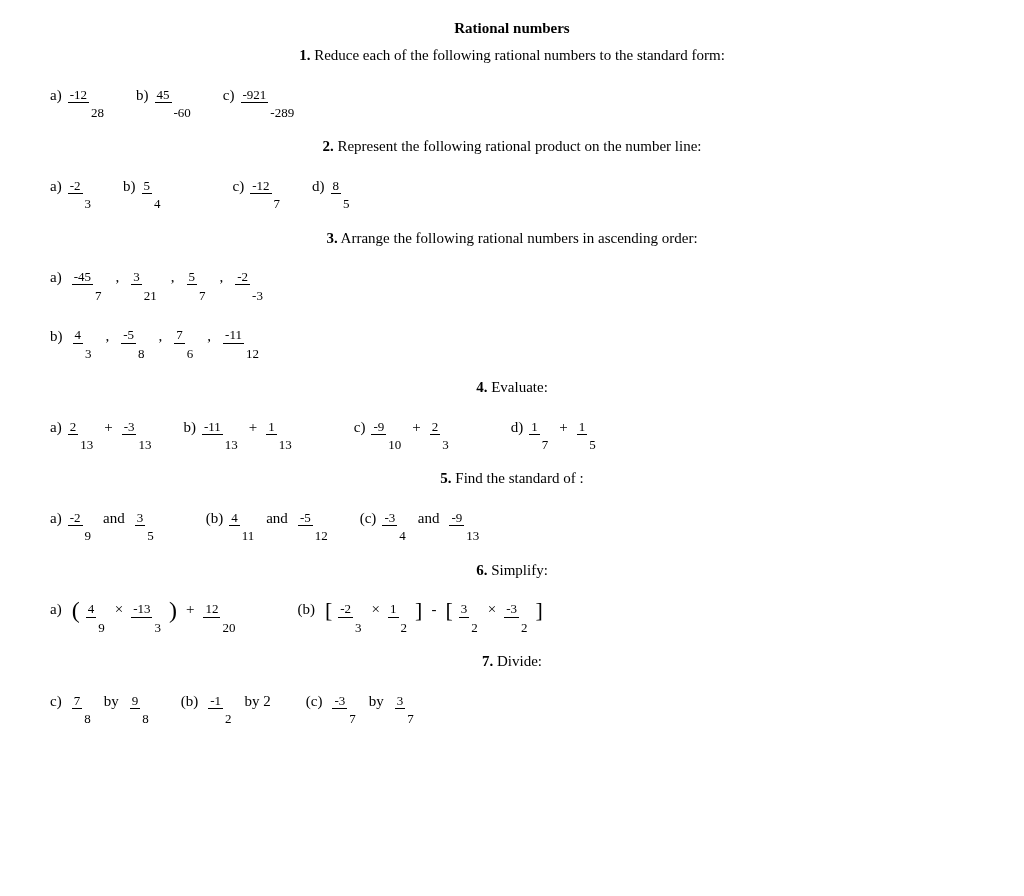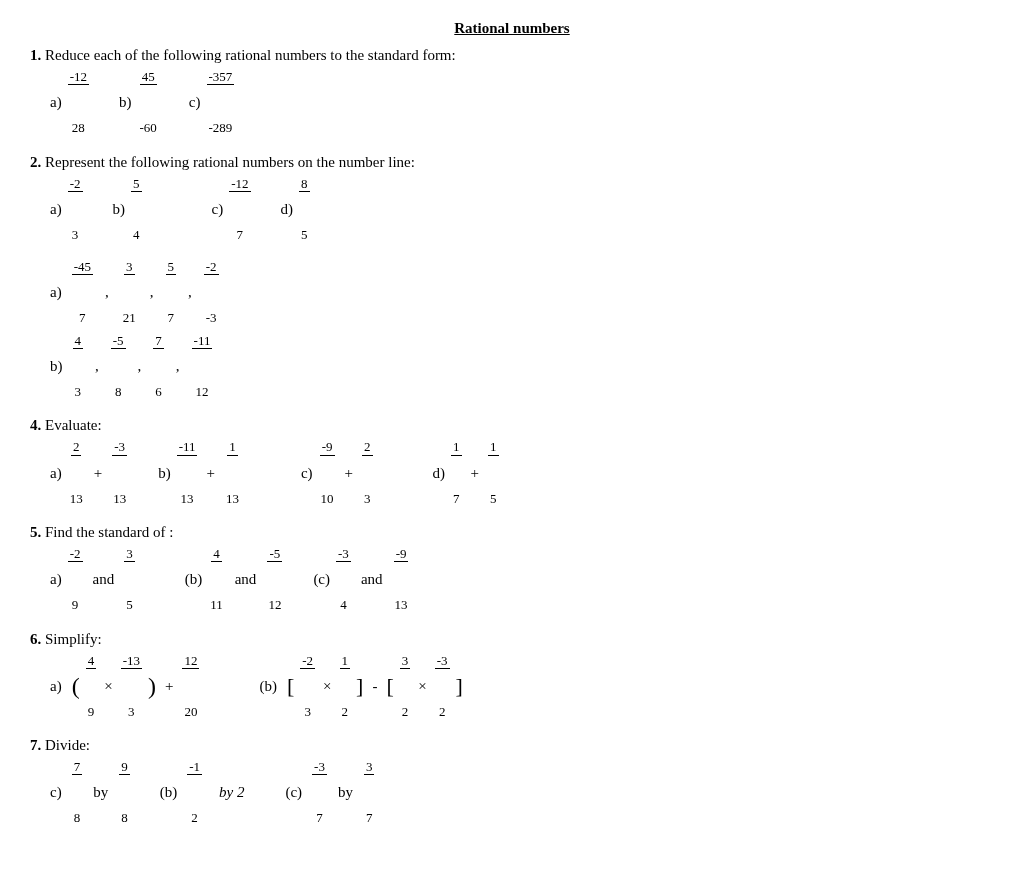--- a/index.html
+++ b/index.html
@@ -10,29 +10,29 @@
       font-size: 16px;
       padding: 20px 30px;
       width: 1024px;
       min-height: 896px;
     }
     .page-title {
       text-align: center;
       font-size: 15px;
       font-weight: bold;
       margin-bottom: 10px;
-      text-decoration: underline;
     }
     .question-block {
       margin-bottom: 18px;
     }
     .question-header {
       font-size: 15px;
       margin-bottom: 6px;
       font-weight: normal;
+      text-align: center;
     }
     .question-number {
       font-weight: bold;
     }
     .parts-row {
       display: flex;
       flex-wrap: wrap;
       gap: 10px 30px;
       margin-left: 20px;
       margin-top: 4px;
@@ -43,21 +43,20 @@
       align-items: center;
       gap: 6px;
       font-size: 15px;
     }
     .part-label {
       font-weight: normal;
       font-style: normal;
     }
     .frac {
       display: inline-flex;
-      flex-direction: column;
       align-items: center;
       vertical-align: middle;
       font-size: 14px;
       line-height: 1.1;
     }
     .frac .num {
       border-bottom: 1px solid #000;
       padding: 0 2px;
       text-align: center;
       font-size: 13px;
@@ -113,31 +112,31 @@
     <div class="part">
       <span class="part-label">b)</span>
       <span class="frac">
         <span class="num">45</span>
         <span class="den">-60</span>
       </span>
     </div>
     <div class="part">
       <span class="part-label">c)</span>
       <span class="frac">
-        <span class="num">-357</span>
+        <span class="num">-921</span>
         <span class="den">-289</span>
       </span>
     </div>
   </div>
 </div>
 
 <div class="question-block">
   <div class="question-header">
     <span class="question-number">2.</span>
-    <span>Represent the following rational numbers on the number line:</span>
+    <span>Represent the following rational product on the number line:</span>
   </div>
   <div class="parts-row">
     <div class="part">
       <span class="part-label">a)</span>
       <span class="frac">
         <span class="num">-2</span>
         <span class="den">3</span>
       </span>
     </div>
     <div class="part">
@@ -158,20 +157,24 @@
       <span class="part-label">d)</span>
       <span class="frac">
         <span class="num">8</span>
         <span class="den">5</span>
       </span>
     </div>
   </div>
 </div>
 
 <div class="question-block">
+  <div class="question-header">
+    <span class="question-number">3.</span>
+    <span>Arrange the following rational numbers in ascending order:</span>
+  </div>
   <div class="parts-col">
 
     <div class="part-row">
       <span>a)</span>
       <span class="frac">
         <span class="num">-45</span>
         <span class="den">7</span>
       </span>
       <span class="comma">,</span>
       <span class="frac">
@@ -399,21 +402,21 @@
         <span class="den">8</span>
       </span>
     </div>
 
     <div class="part">
       <span style="margin-right:4px;">(b)</span>
       <span class="frac">
         <span class="num">-1</span>
         <span class="den">2</span>
       </span>
-      <span style="margin:0 11px;font-style:italic;">by 2</span>
+      <span style="margin:0 5px;">by 2</span>
     </div>
 
     <div class="part">
       <span style="margin-right:4px;">(c)</span>
       <span class="frac">
         <span class="num">-3</span>
         <span class="den">7</span>
       </span>
       <span style="margin:0 5px;">by</span>
       <span class="frac">

